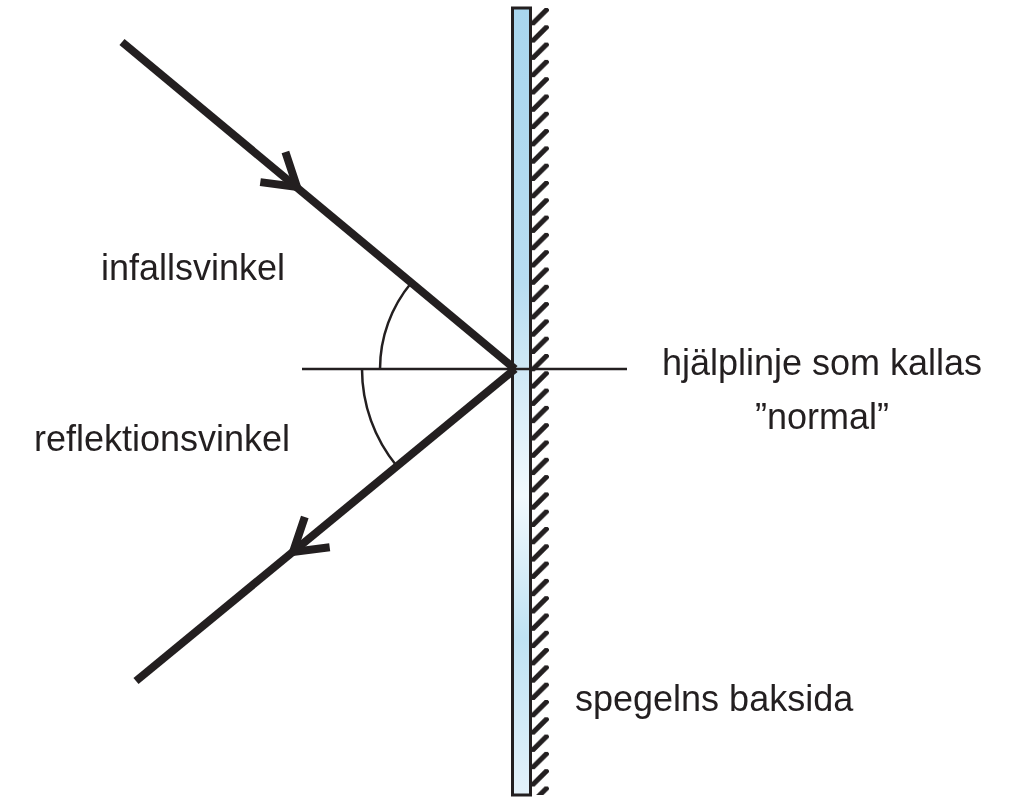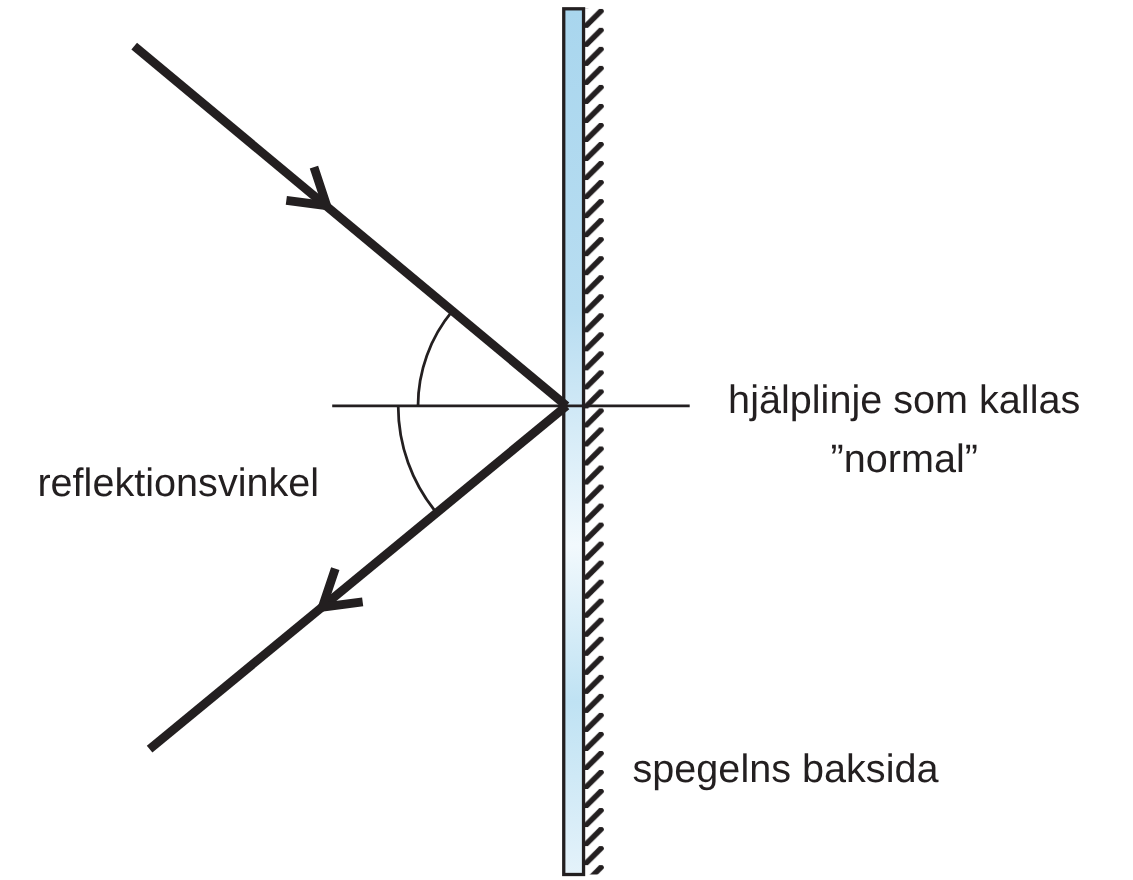--- a/index.html
+++ b/index.html
@@ -68,20 +68,21 @@
     <path class="ink-stroke arc" d="M 380 369 A 135 135 0 0 1 411.3 282.7"></path>
     <path class="ink-stroke arc" d="M 362 369 A 153 153 0 0 0 396.9 466.2"></path>
 
     <line class="ink-stroke ray" x1="122" y1="42" x2="515" y2="369"></line>
     <polyline class="ink-stroke arrowhead" points="285.4,151.9 297,187 260.3,182.1"></polyline>
 
     <line class="ink-stroke ray" x1="515" y1="369" x2="136" y2="681"></line>
     <polyline class="ink-stroke arrowhead" points="329.7,547.2 293,552 304.8,516.9"></polyline>
   </svg>
 
+  <div class="diagram-label label-incidence">infallsvinkel</div>
 
   <div class="diagram-label label-reflection">reflektionsvinkel</div>
 
   <div class="diagram-label label-mirror-back">spegelns baksida</div>
 
   <div class="diagram-label label-normal">
     <div>hjälplinje som kallas</div>
     <div>”normal”</div>
   </div>
 

